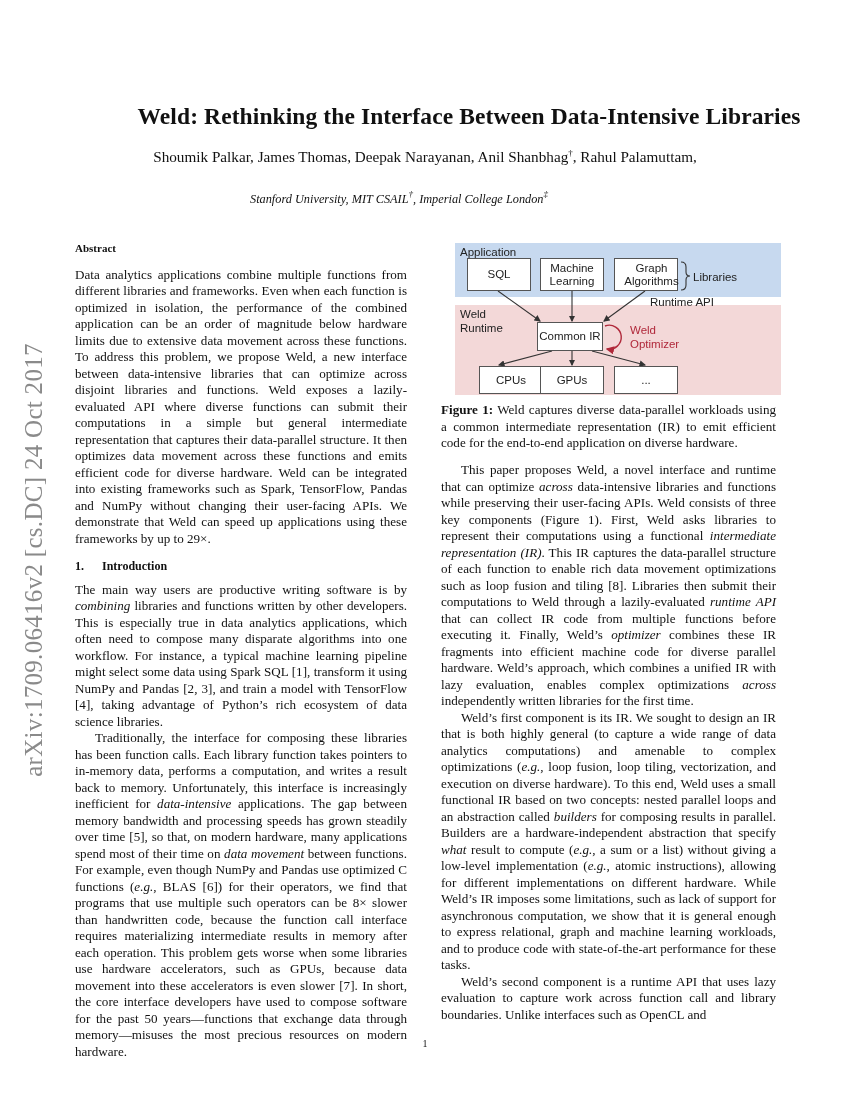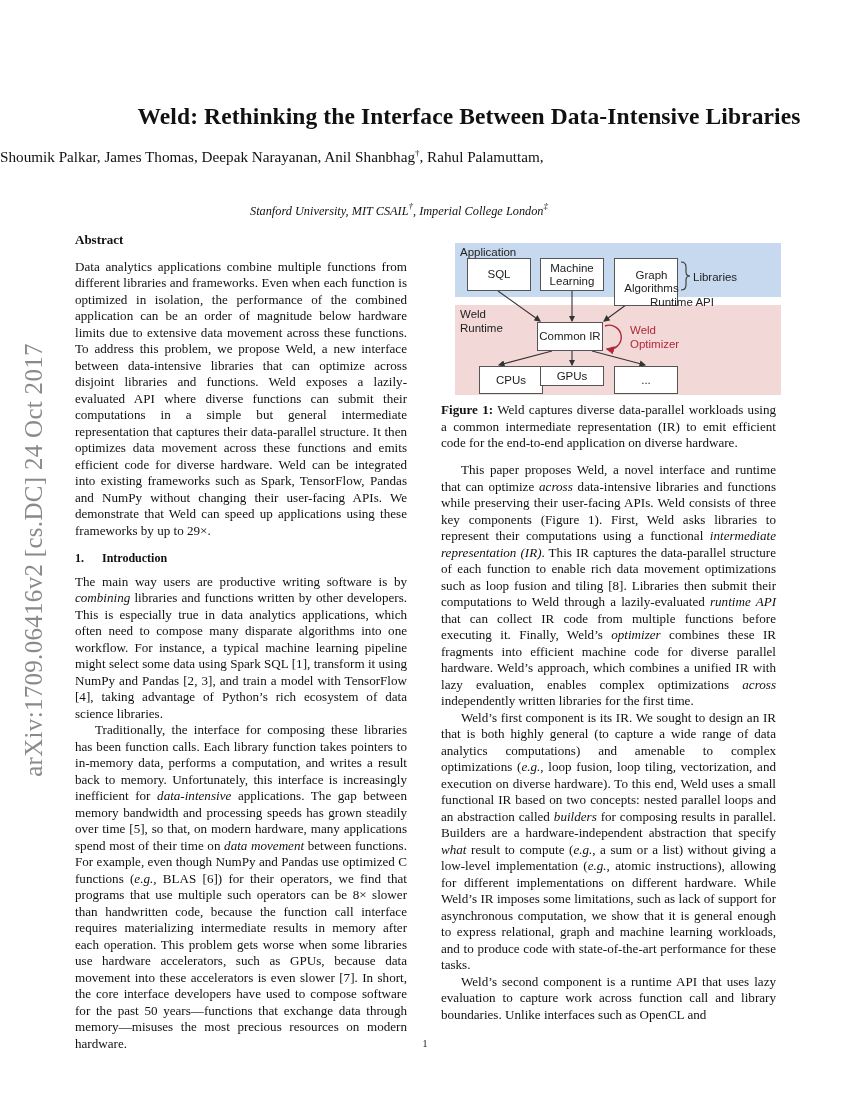--- a/index.html
+++ b/index.html
@@ -4,31 +4,31 @@
 <style>
   html, body { margin: 0; padding: 0; background: #ffffff; }
   body { width: 850px; height: 1100px; position: relative; overflow: hidden;
          font-family: "Liberation Serif", "DejaVu Serif", serif; color: #111; }
   .arxiv { position: absolute; left: 14px; top: 300px; width: 40px; height: 520px; }
   .arxiv span { position: absolute; left: 50%; top: 50%; white-space: nowrap;
     transform: translate(-50%, -50%) rotate(-90deg);
     font-size: 25px; color: #8a8a8a; letter-spacing: 0.3px; }
   .title { position: absolute; left: 0; top: 103px; width: 850px; text-align: center;
            font-weight: bold; font-size: 23.5px; letter-spacing: 0.1px; padding-left: 44px; }
-  .authors { position: absolute; left: 0; top: 147px; width: 850px; text-align: left;
+  .authors { position: absolute; left: 0; top: 147px; width: 850px; text-align: center;
              font-size: 15.2px; line-height: 20px; }
   .affil { position: absolute; left: 0; top: 192px; width: 798px; text-align: center;
-           font-style: italic; font-size: 12.3px; margin-top: 12px; }
+           font-style: italic; font-size: 12.3px; }
   sup { font-size: 9px; vertical-align: 6px; line-height: 0; }
   .col { position: absolute; font-size: 13.1px; line-height: 16.5px; text-align: justify; }
   .col p { margin: 0; }
   .col p.ind { text-indent: 20px; }
   .left { left: 75px; top: 232px; width: 332px; }
   .right { left: 441px; top: 462px; width: 335px; }
-  .abs-h { font-weight: bold; font-size: 13px; margin: 0 0 10px 0; }
+  .abs-h { font-weight: bold; font-size: 11px; margin: 8px 0 10px 0; }
   .sec-h { font-weight: bold; font-size: 12px; margin: 11px 0 7px 0; }
   .sec-h .num { display: inline-block; width: 27px; }
   .caption { position: absolute; left: 441px; top: 402px; width: 335px;
              font-size: 13.1px; line-height: 16.5px; text-align: justify; }
   .caption b { font-weight: bold; }
   .pagenum { position: absolute; left: 0; top: 1038px; width: 850px; text-align: center; font-size: 10px; }
 
   
   .fig { position: absolute; left: 455px; top: 243px; width: 326px; height: 152px;
          font-family: "Liberation Sans", "DejaVu Sans", sans-serif; font-size: 11.5px; color: #222; }
@@ -84,34 +84,34 @@
     <line x1="190" y1="48" x2="149" y2="78" stroke="#333" stroke-width="1.1" marker-end="url(#ah)"></line>
     <line x1="97" y1="108" x2="44" y2="122" stroke="#333" stroke-width="1.1" marker-end="url(#ah)"></line>
     <line x1="117" y1="108" x2="117" y2="122" stroke="#333" stroke-width="1.1" marker-end="url(#ah)"></line>
     <line x1="137" y1="108" x2="190" y2="122" stroke="#333" stroke-width="1.1" marker-end="url(#ah)"></line>
     <path d="M150,83 A12,12 0 1 1 152,106" fill="none" stroke="#b0283a" stroke-width="1.4" marker-end="url(#ahr)"></path>
     <path d="M226,19 Q231,19 231,24 L231,29 Q231,33 235,33 Q231,33 231,37 L231,42 Q231,47 226,47" fill="none" stroke="#333" stroke-width="1.1"></path>
   </svg>
   <div class="flabel" style="left:5px;top:2px;">Application</div>
   <div class="fbox" style="left:12px;top:15px;width:64px;height:33px;">SQL</div>
   <div class="fbox" style="left:85px;top:15px;width:64px;height:33px;">Machine Learning</div>
-  <div class="fbox" style="left:159px;top:15px;width:64px;height:48px;padding-left:11px;">Graph Algorithms</div>
+  <div class="fbox" style="left:159px;top:15px;width:64px;height:33px;padding-left:11px;">Graph Algorithms</div>
   <div class="flabel" style="left:238px;top:27px;">Libraries</div>
   <div class="flabel" style="left:195px;top:52px;">Runtime API</div>
   <div class="flabel" style="left:5px;top:64px;">
     <div>Weld</div>
     <div>Runtime</div>
   </div>
   <div class="fbox" style="left:82px;top:79px;width:66px;height:29px;">Common IR</div>
   <div class="flabel red" style="left:175px;top:80px;">
     <div>Weld</div>
     <div>Optimizer</div>
   </div>
   <div class="fbox" style="left:24px;top:123px;width:64px;height:28px;">CPUs</div>
-  <div class="fbox" style="left:85px;top:123px;width:64px;height:20px;">GPUs</div>
+  <div class="fbox" style="left:85px;top:123px;width:64px;height:28px;">GPUs</div>
   <div class="fbox" style="left:159px;top:123px;width:64px;height:28px;">...</div>
 </div>
 
 <div class="caption">
   <b>Figure 1:</b><span> Weld captures diverse data-parallel workloads using a common intermediate representation (IR) to emit efficient code for the end-to-end application on diverse hardware.</span>
 </div>
 
 <div class="col right">
   <p class="ind"><span>This paper proposes Weld, a novel interface and runtime that can optimize </span><em>across</em><span> data-intensive libraries and functions while preserving their user-facing APIs. Weld consists of three key components (Figure 1). First, Weld asks libraries to represent their computations using a functional </span><em>intermediate representation (IR)</em><span>. This IR captures the data-parallel structure of each function to enable rich data movement optimizations such as loop fusion and tiling [8]. Libraries then submit their computations to Weld through a lazily-evaluated </span><em>runtime API</em><span> that can collect IR code from multiple functions before executing it. Finally, Weld’s </span><em>optimizer</em><span> combines these IR fragments into efficient machine code for diverse parallel hardware. Weld’s approach, which combines a unified IR with lazy evaluation, enables complex optimizations </span><em>across</em><span> independently written libraries for the first time.</span></p>
   <p class="ind"><span>Weld’s first component is its IR. We sought to design an IR that is both highly general (to capture a wide range of data analytics computations) and amenable to complex optimizations (</span><em>e.g.</em><span>, loop fusion, loop tiling, vectorization, and execution on diverse hardware). To this end, Weld uses a small functional IR based on two concepts: nested parallel loops and an abstraction called </span><em>builders</em><span> for composing results in parallel. Builders are a hardware-independent abstraction that specify </span><em>what</em><span> result to compute (</span><em>e.g.</em><span>, a sum or a list) without giving a low-level implementation (</span><em>e.g.</em><span>, atomic instructions), allowing for different implementations on different hardware. While Weld’s IR imposes some limitations, such as lack of support for asynchronous computation, we show that it is general enough to express relational, graph and machine learning workloads, and to produce code with state-of-the-art performance for these tasks.</span></p>

